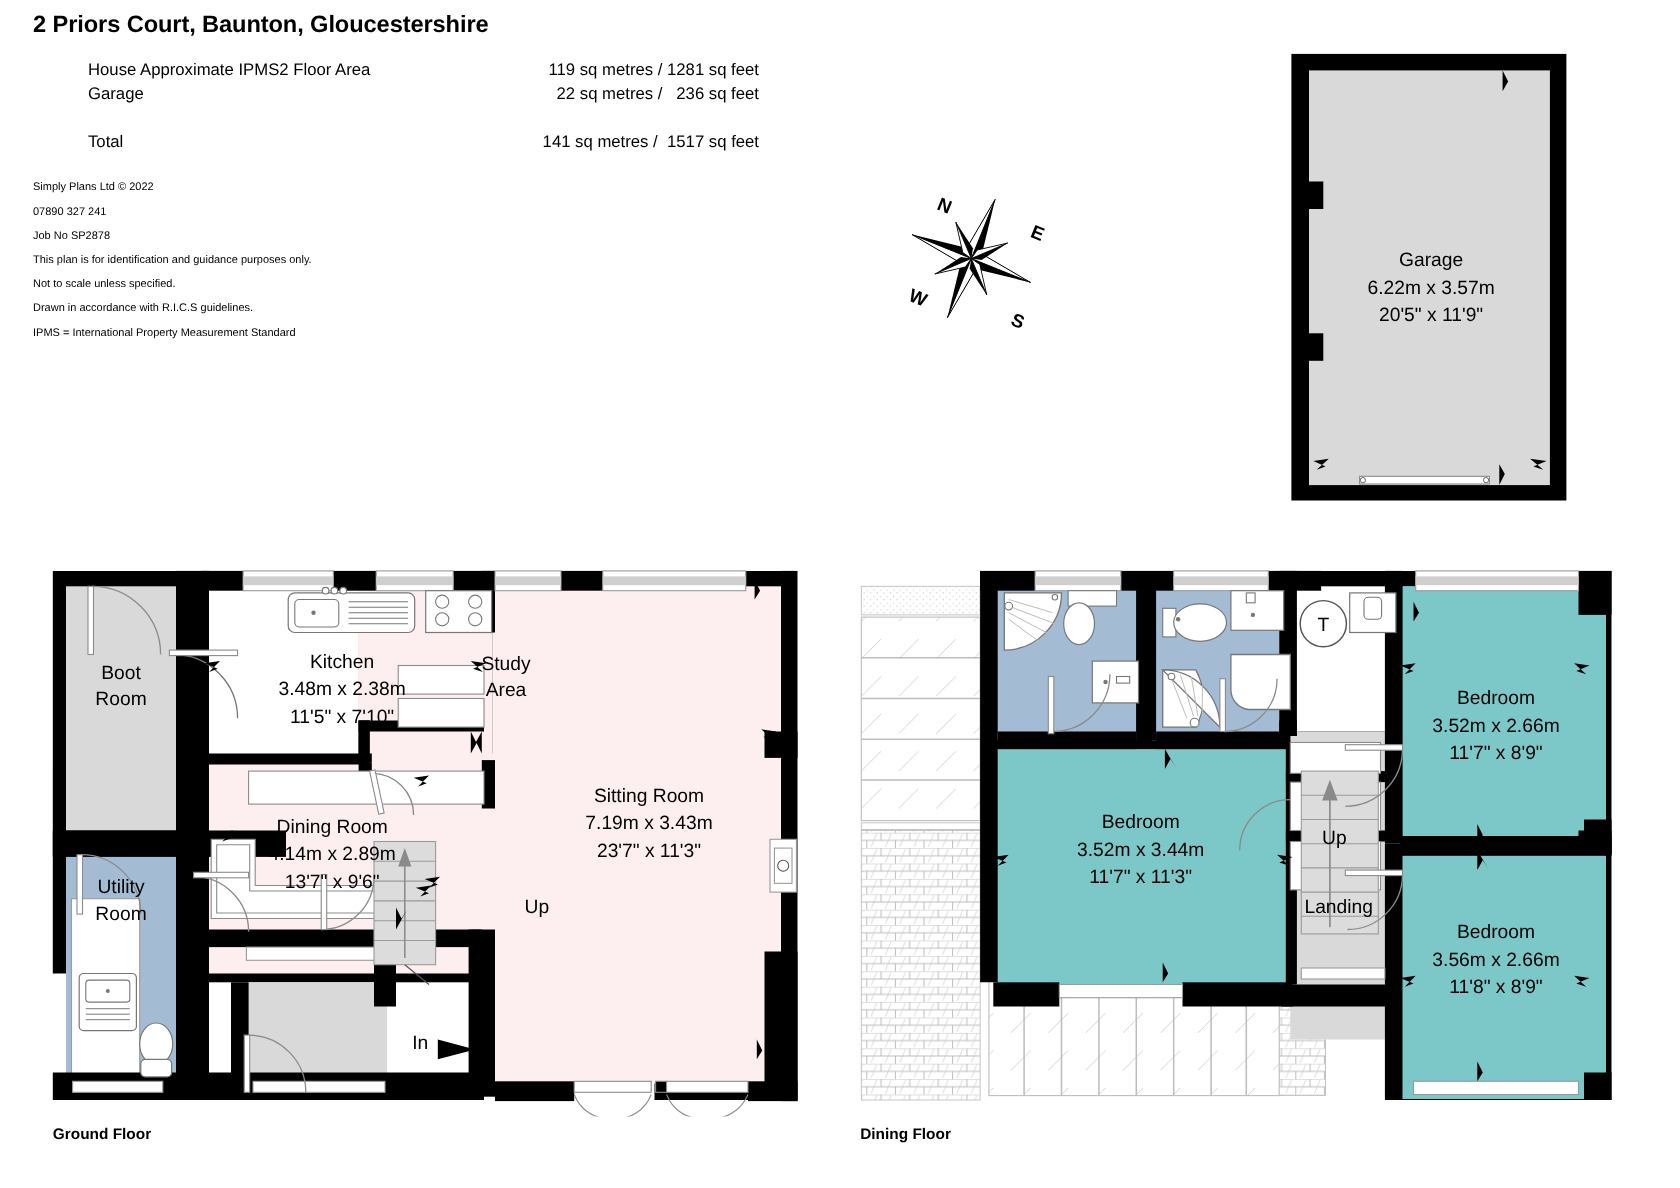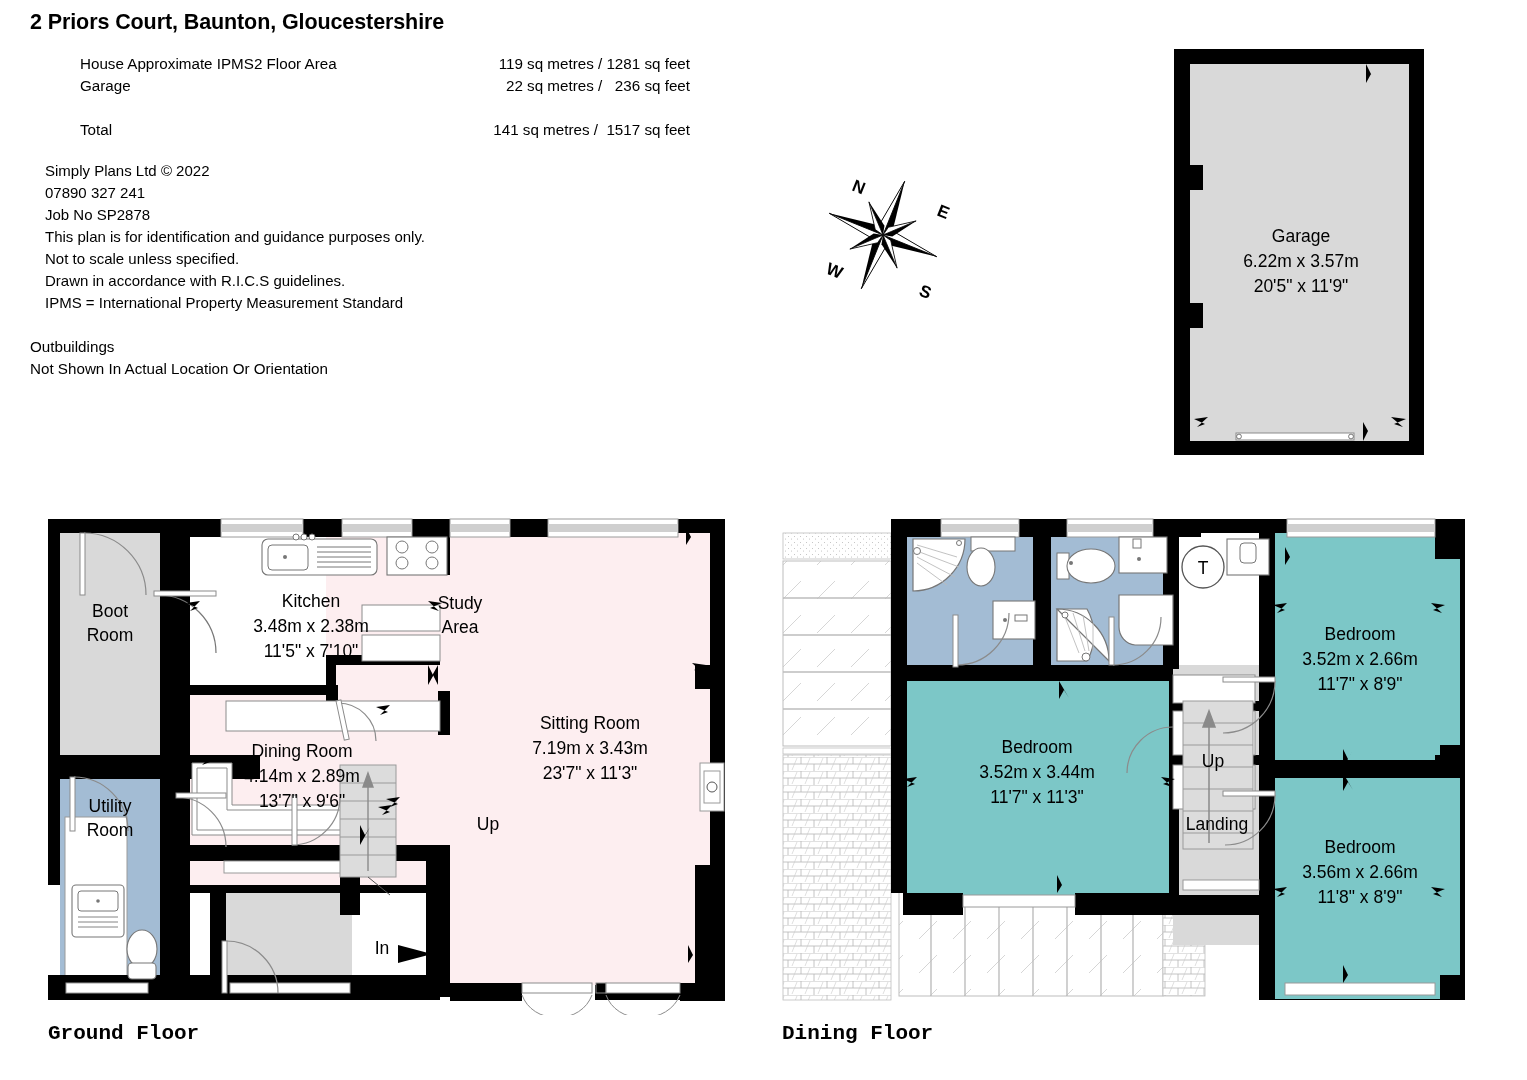--- a/index.html
+++ b/index.html
@@ -12,26 +12,26 @@
   .page{position:absolute;inset:0;}
 
   
   #header-block{position:absolute;left:30px;top:10px;width:660px;}
   #page-title{font-size:21.5px;font-weight:bold;letter-spacing:-.1px;margin:0 0 18px 0;white-space:nowrap;}
   .area-table{font-size:15.2px;line-height:22px;}
   .area-row{display:flex;justify-content:flex-end;}
   .area-row .lab{width:350px;}
   .area-row .val{width:260px;text-align:right;white-space:pre;}
   .spacer-sm{height:22px;}
-  .notes{font-size:15px;line-height:22px;margin-top:19px;margin-left:15px;}
+  .notes{font-size:10px;line-height:22px;margin-top:19px;}
   .notes div{white-space:nowrap;}
   .outb{font-size:15.2px;line-height:22px;margin-top:22px;}
 
   
-  .floor-caption{position:absolute;font-size:21px;font-weight:bold;font-family:Liberation Mono, monospace;}
+  .floor-caption{position:absolute;font-size:14px;font-weight:bold;}
   #ground-floor-caption{left:48px;top:1022px;}
   #first-floor-caption{left:782px;top:1022px;}
 
   
   svg{display:block;}
   #compass-wrap{position:absolute;left:805px;top:165px;width:160px;height:140px;}
   #garage-wrap{position:absolute;left:1170px;top:45px;width:280px;height:420px;}
   #ground-wrap{position:absolute;left:40px;top:505px;width:700px;height:510px;}
   #first-wrap{position:absolute;left:775px;top:505px;width:700px;height:510px;}
 
@@ -65,24 +65,20 @@
     <div class="notes">
       <div>Simply Plans Ltd © 2022</div>
       <div>07890 327 241</div>
       <div>Job No SP2878</div>
       <div>This plan is for identification and guidance purposes only.</div>
       <div>Not to scale unless specified.</div>
       <div>Drawn in accordance with R.I.C.S guidelines.</div>
       <div>IPMS = International Property Measurement Standard</div>
     </div>
 
-    <div class="outb">
-      <div>Outbuildings</div>
-      <div>Not Shown In Actual Location Or Orientation</div>
-    </div>
   </div>
 
   <div id="compass-wrap">
     <svg viewBox="0 0 160 140" width="160" height="140">
       <g transform="translate(78,70) rotate(22)">
 
         <g fill="#000">
           <polygon points="0,-58 7,-10 0,0 -7,-10"></polygon>
           <polygon points="0,58 7,10 0,0 -7,10"></polygon>
           <polygon points="-58,0 -10,-7 0,0 -10,7"></polygon>

